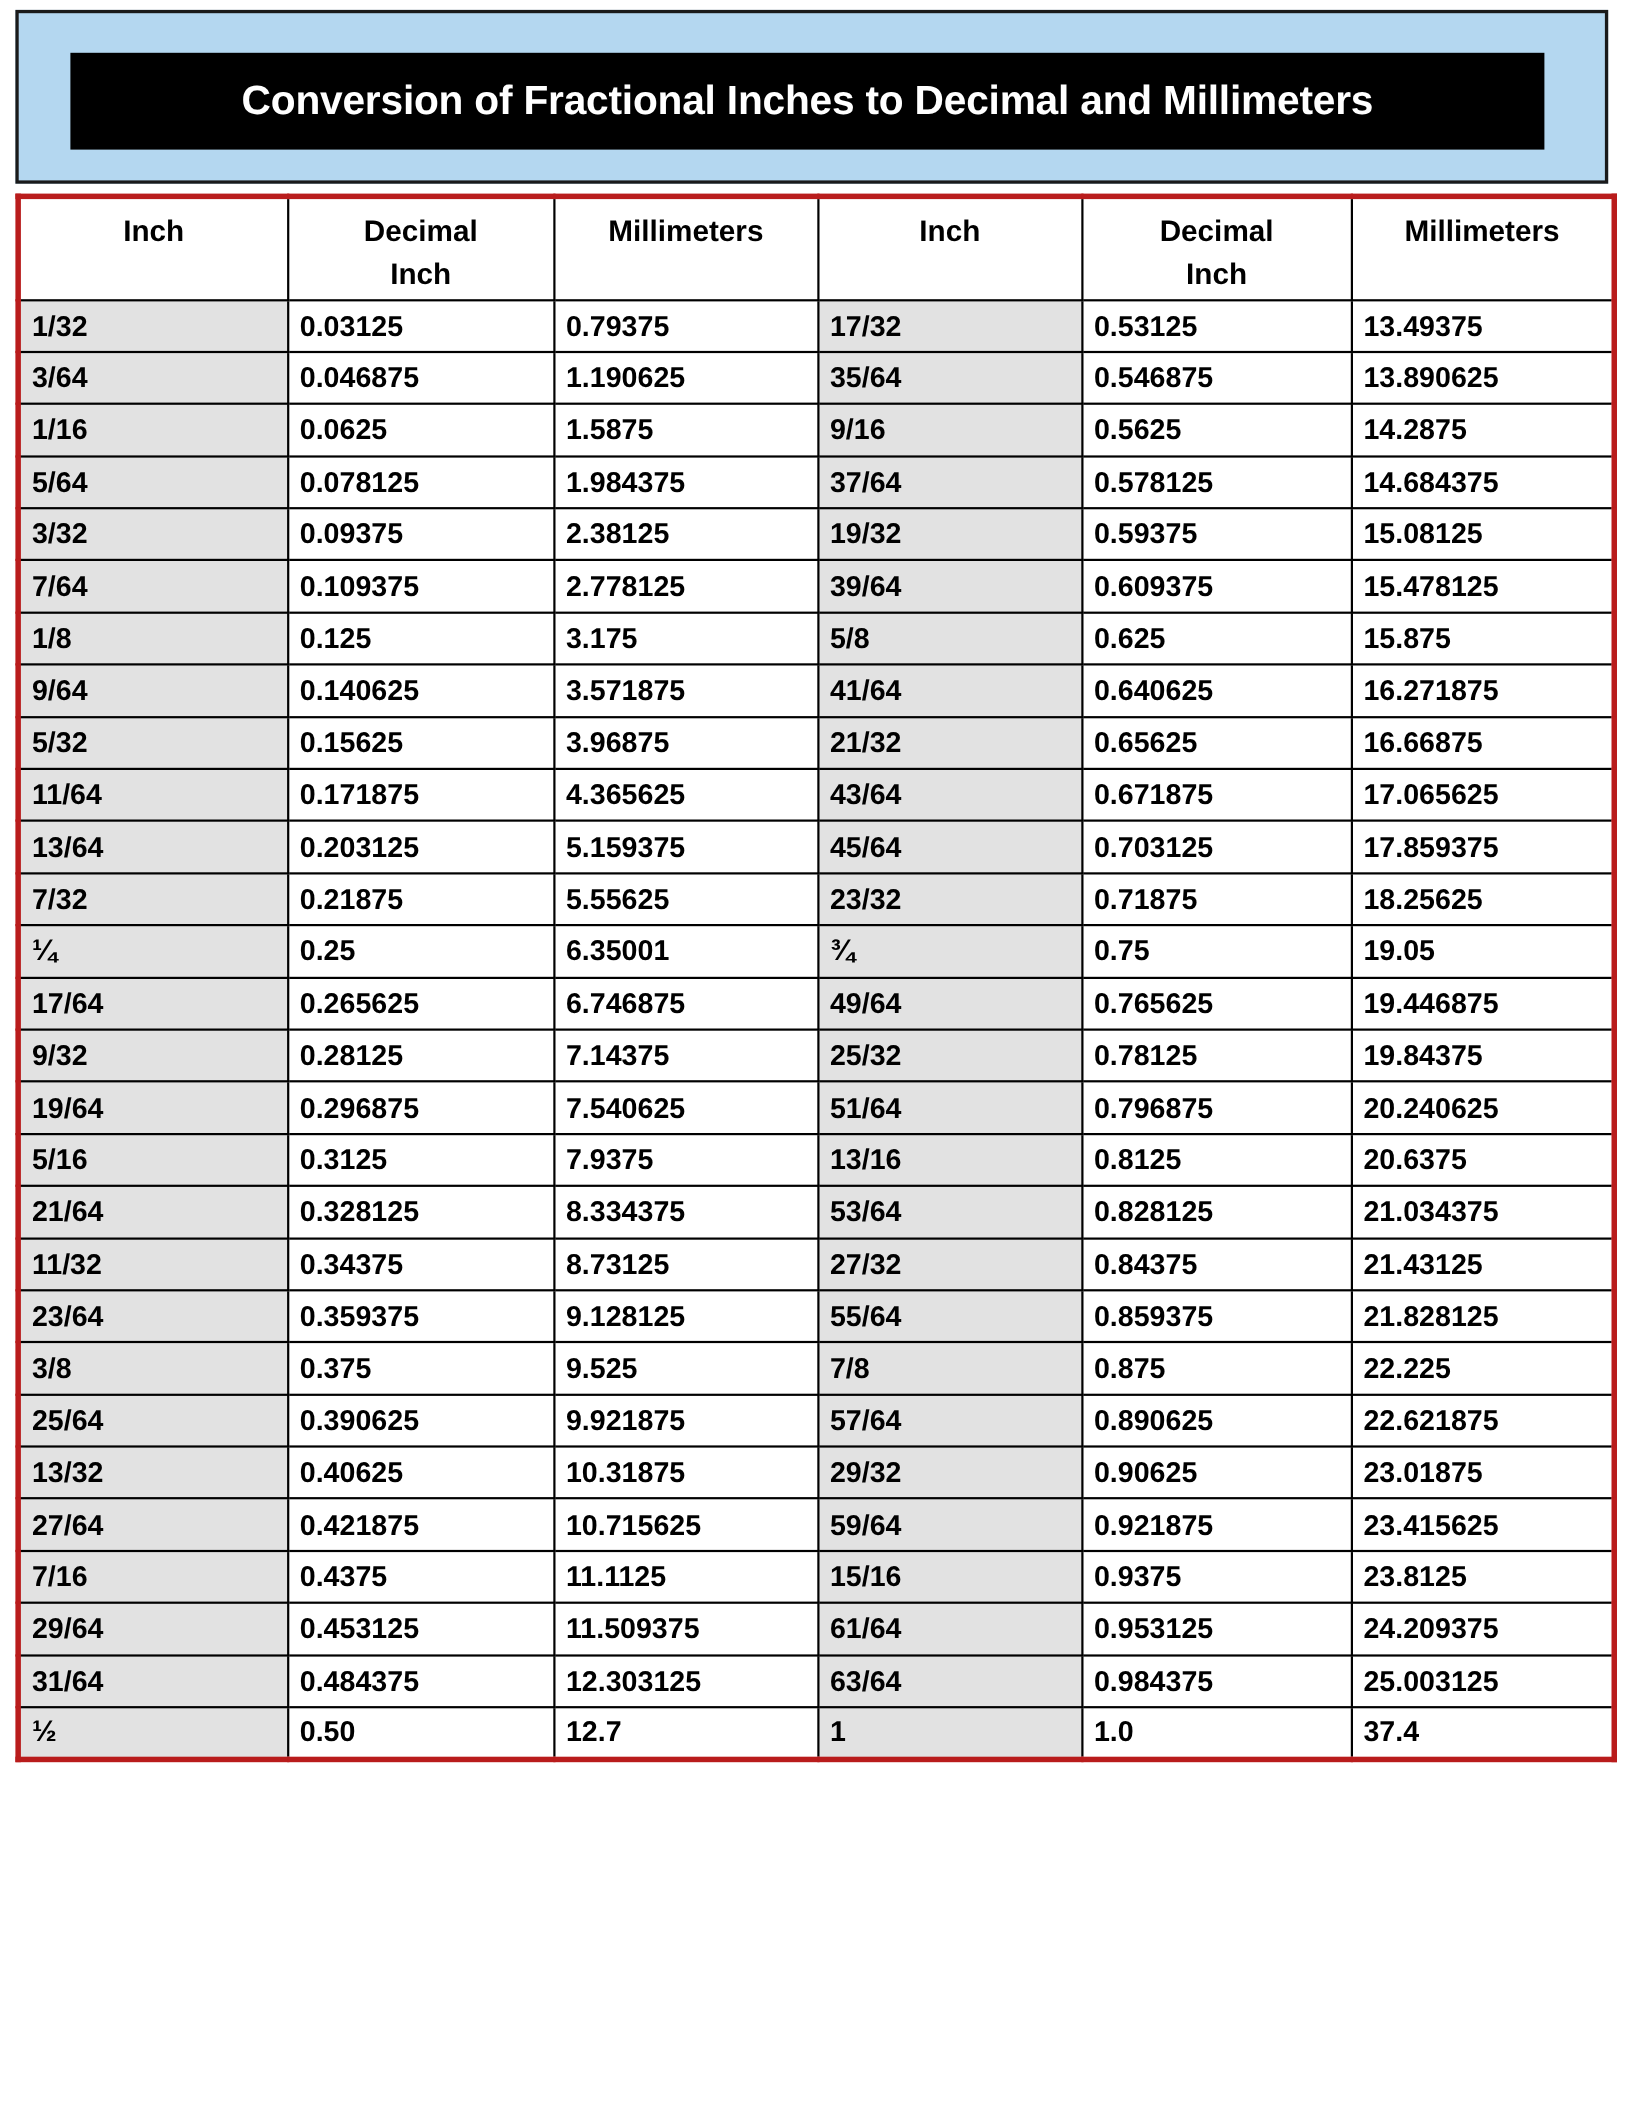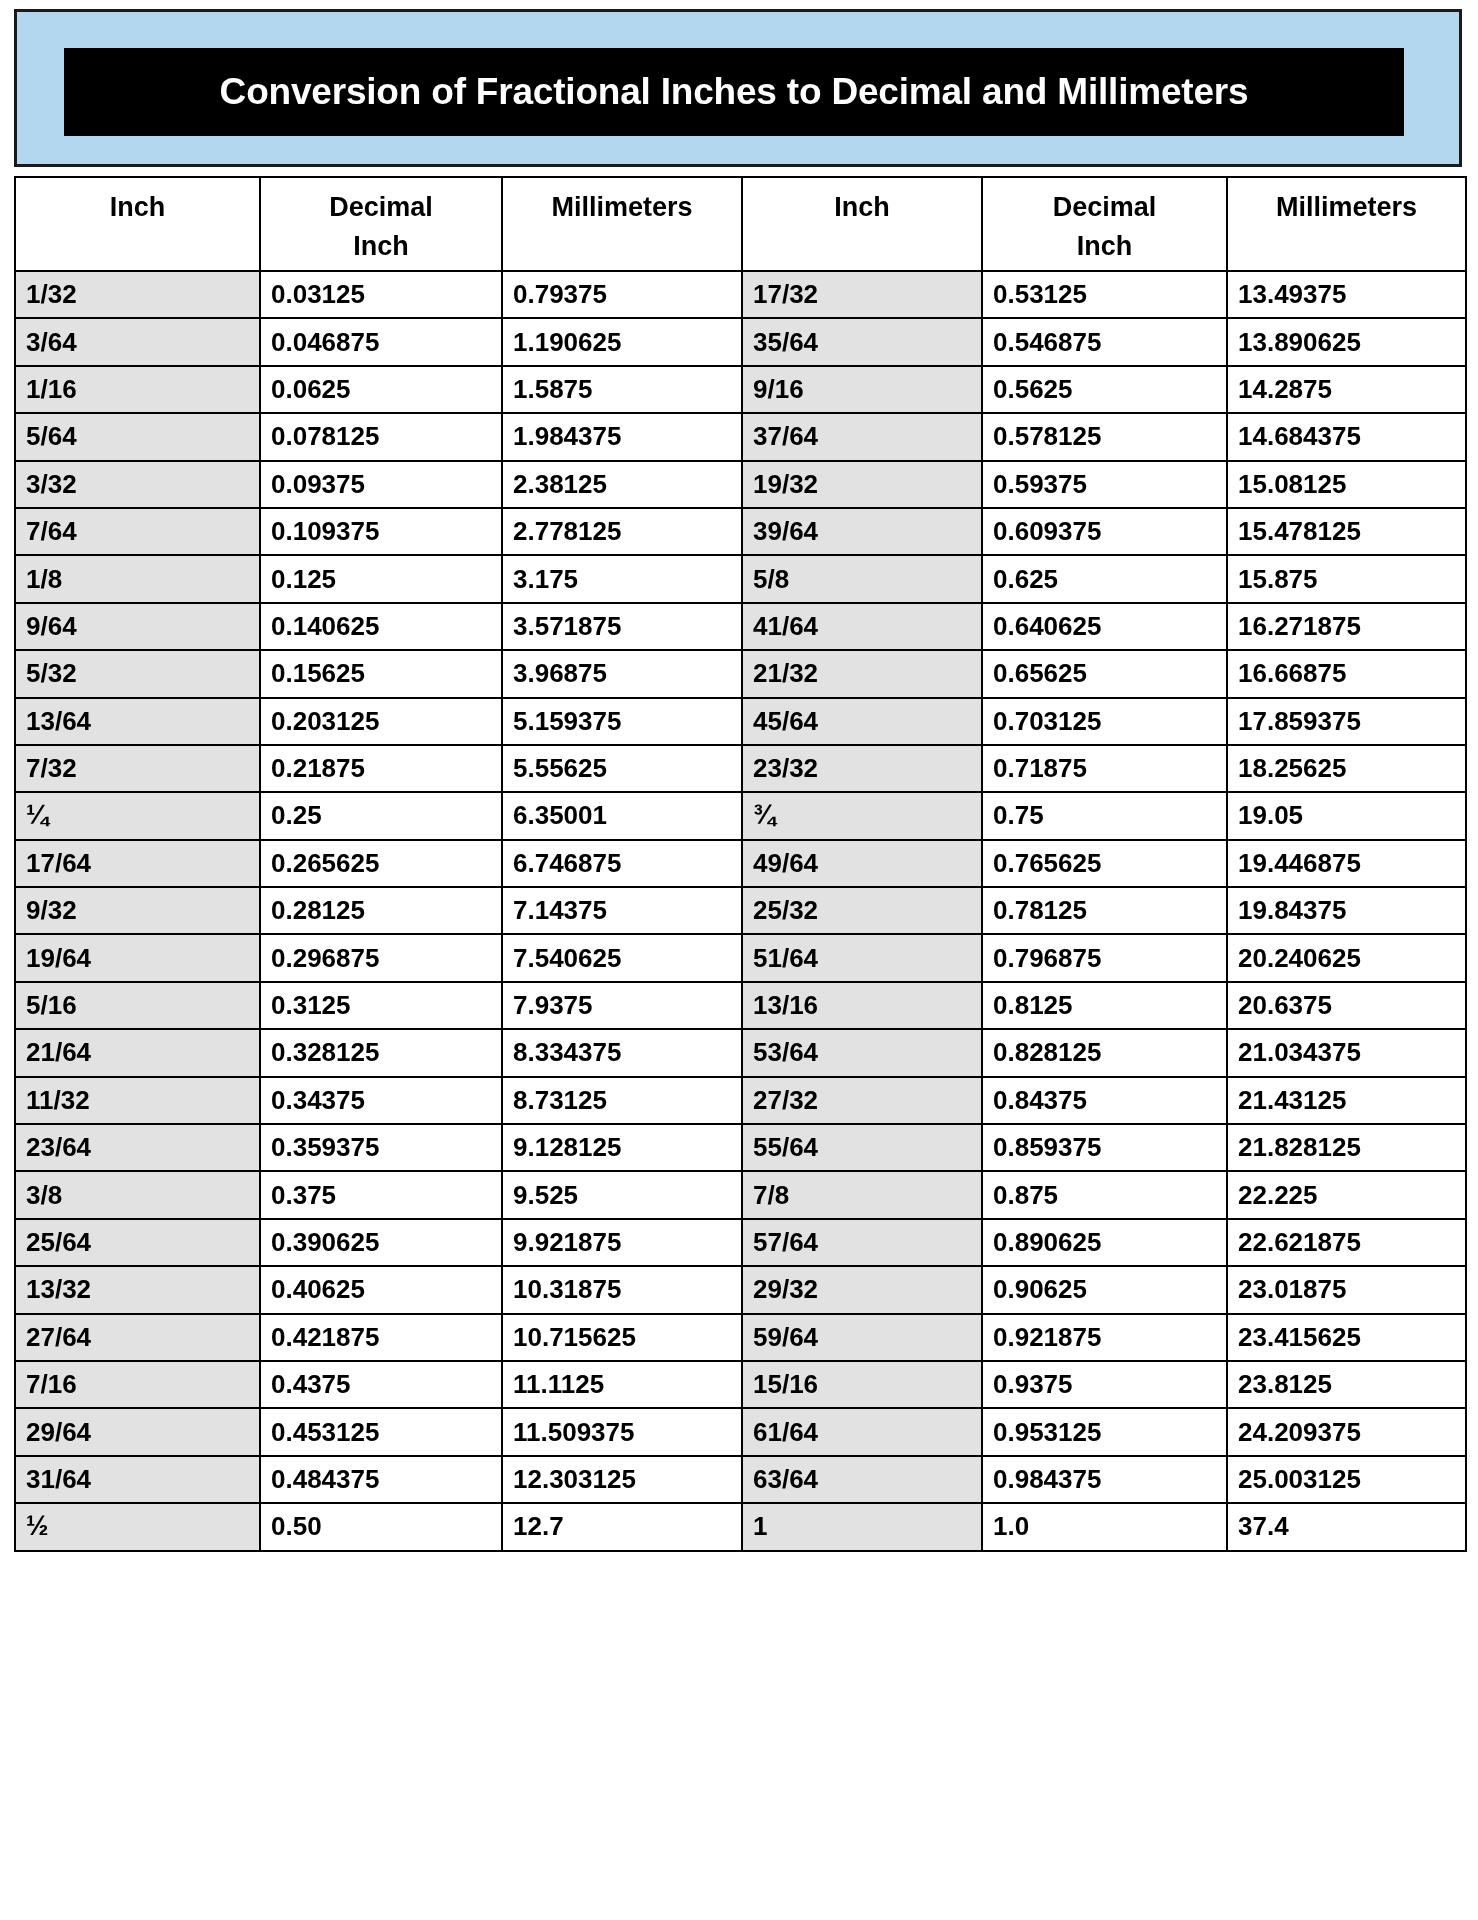--- a/index.html
+++ b/index.html
@@ -57,21 +57,21 @@
   .table-wrap {
     position: absolute;
     left: 14px;
     top: 176px;
     width: 1451px;
   }
   table.conv {
     border-collapse: collapse;
     table-layout: fixed;
     width: 1451px;
-    border: 1px solid #b91c1c;
+    border: 5px solid #b91c1c;
   }
   table.conv col.c-inch  { width: 245px; }
   table.conv col.c-dec   { width: 242px; }
   table.conv col.c-mm    { width: 240px; }
   table.conv col.c-inch2 { width: 240px; }
   table.conv col.c-dec2  { width: 245px; }
   table.conv col.c-mm2   { width: 239px; }
 
   table.conv th, table.conv td {
     border: 2px solid #000000;
@@ -219,20 +219,28 @@
           </tr>
           <tr>
             <td class="shade">5/32</td>
             <td>0.15625</td>
             <td>3.96875</td>
             <td class="shade">21/32</td>
             <td>0.65625</td>
             <td>16.66875</td>
           </tr>
           <tr>
+            <td class="shade">11/64</td>
+            <td>0.171875</td>
+            <td>4.365625</td>
+            <td class="shade">43/64</td>
+            <td>0.671875</td>
+            <td>17.065625</td>
+          </tr>
+          <tr>
             <td class="shade">13/64</td>
             <td>0.203125</td>
             <td>5.159375</td>
             <td class="shade">45/64</td>
             <td>0.703125</td>
             <td>17.859375</td>
           </tr>
           <tr>
             <td class="shade">7/32</td>
             <td>0.21875</td>

